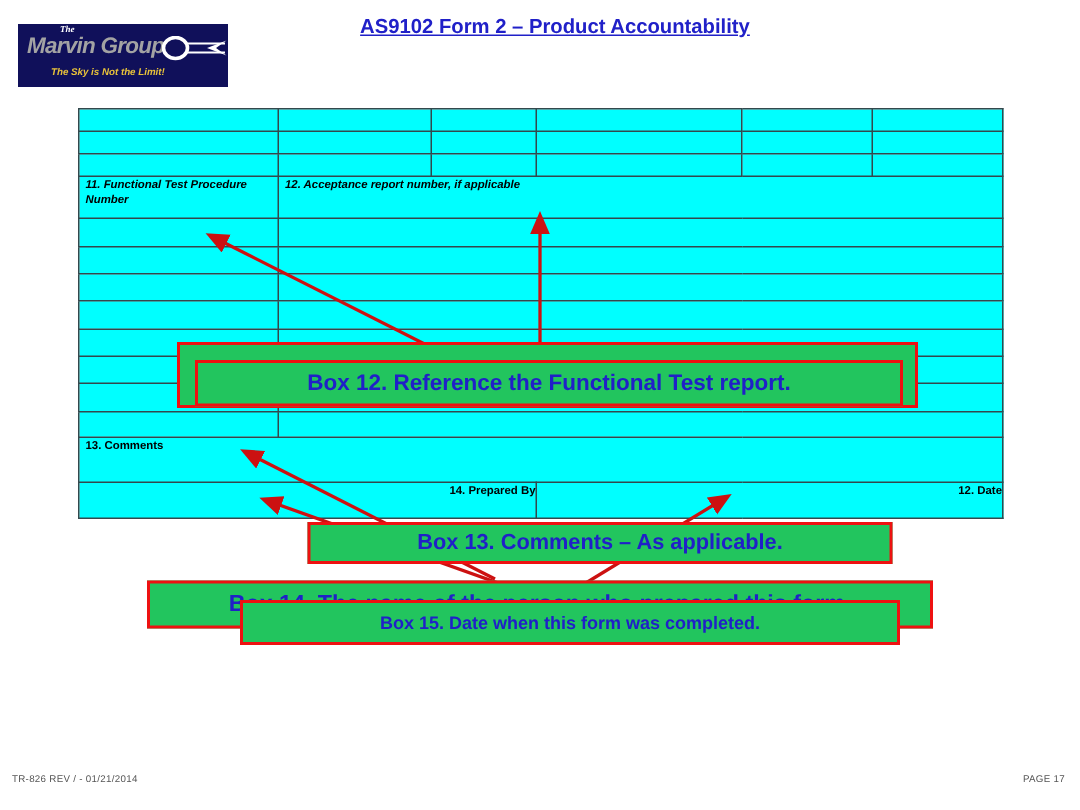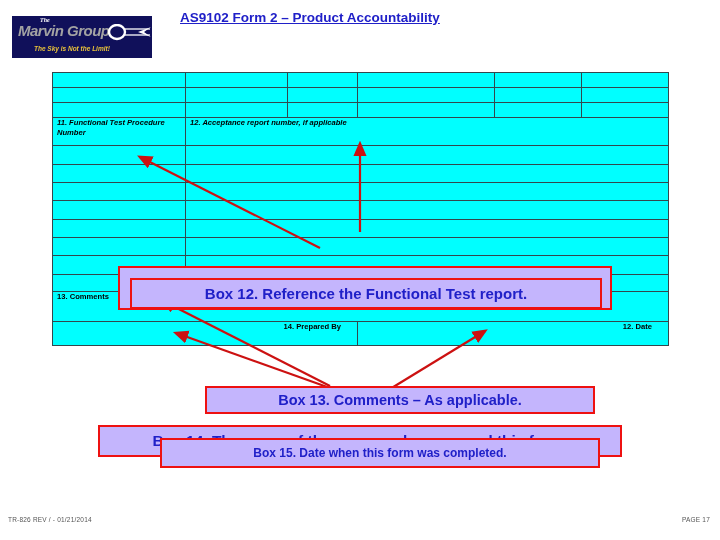--- a/index.html
+++ b/index.html
@@ -26,57 +26,56 @@
     font-family:"Liberation Sans",sans-serif;
   }
   #logo .tagline{
     position:absolute;left:22px;top:29px;color:#e8c23a;font-size:6.5px;
     font-weight:bold;font-style:italic;font-family:"Liberation Sans",sans-serif;
   }
   #logo svg{position:absolute;left:96px;top:8px;}
   
   #title{
     position:absolute;left:180px;top:8px;width:380px;
-    color:#2020c8;font-size:13.5px;font-weight:bold;
+    text-align:center;color:#2020c8;font-size:13.5px;font-weight:bold;
     line-height:19px;
   }
   #title span{text-decoration:underline;display:inline-block;}
   
   #formtable{
     position:absolute;left:52px;top:72px;width:616px;height:274px;
     border-collapse:collapse;table-layout:fixed;
     border:1px solid #000;
   }
   #formtable td{
     border:1px solid #33484d;
     background:#00ffff;
-    padding:0 16px 0 4px;
+    padding:0 0 0 4px;
     font-size:7.6px;font-weight:bold;
     vertical-align:top;
     color:#000;
   }
   td.white{background:#ffffff;}
   td.yellow{background:#ffff00;text-align:right;}
   td.italic{font-style:italic;font-size:7.8px;line-height:9.5px;padding-top:2px;}
   td.plain{font-style:normal;font-size:8.4px;padding-top:2px;}
   
   #arrows{position:absolute;left:0;top:0;width:720px;height:540px;pointer-events:none;}
   
   .callout{
     position:absolute;
-    background:#c4b5fd;
+    background:#22c55e;
     border:2px solid #ee1111;
     color:#2020c8;
     font-weight:bold;
     text-align:center;
     display:flex;align-items:center;justify-content:center;
     box-sizing:border-box;
     white-space:nowrap;
     overflow:hidden;
-    margin-top:38px;
   }
   #callout11{left:118px;top:228px;width:494px;height:44px;font-size:15.5px;line-height:20px;}
   #callout11 .inner{display:block;}
   #callout12{left:130px;top:240px;width:472px;height:31px;font-size:15px;}
   #callout13{left:205px;top:348px;width:390px;height:28px;font-size:14.5px;}
   #callout14{left:98px;top:387px;width:524px;height:32px;font-size:15.5px;}
   #callout15{left:160px;top:400px;width:440px;height:30px;font-size:12px;}
   
   #footer-left{
     position:absolute;left:8px;top:516px;color:#555;font-size:6.5px;

